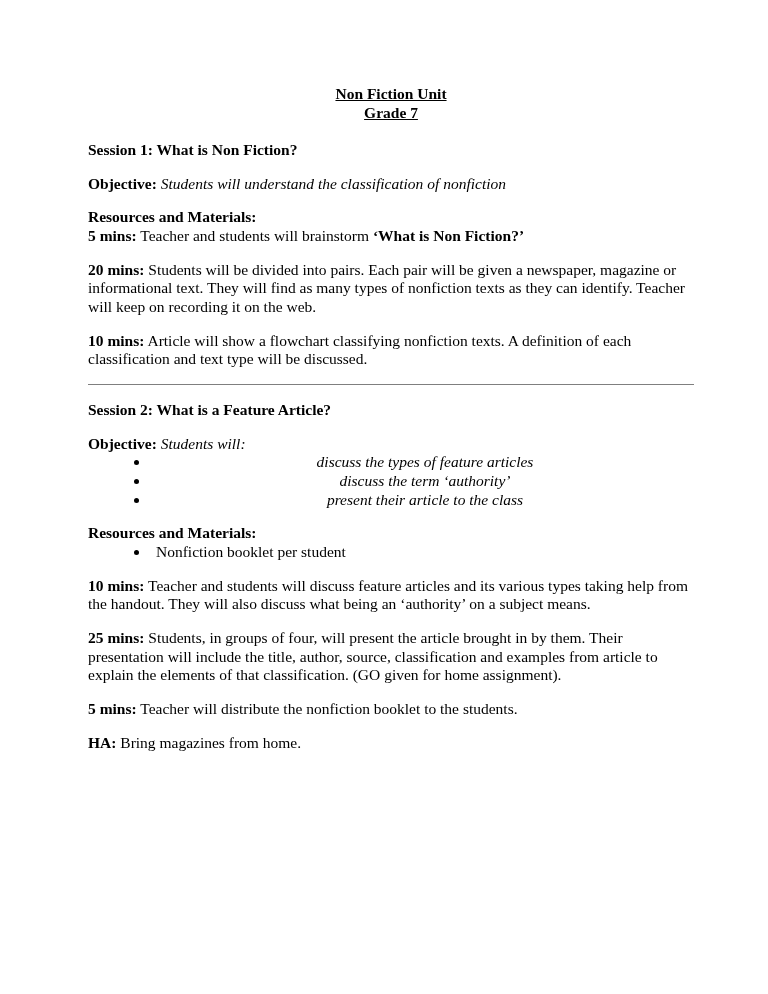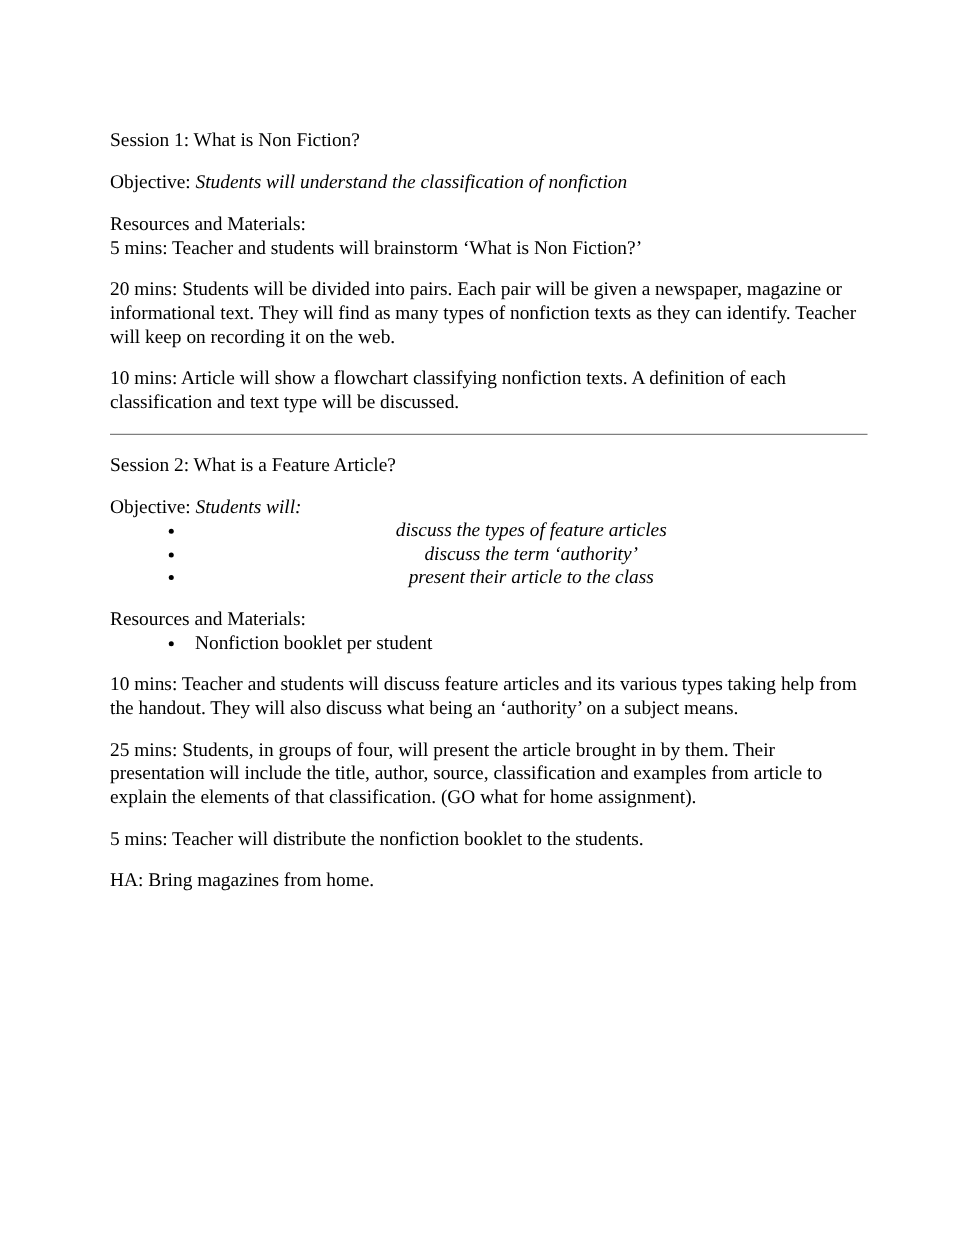--- a/index.html
+++ b/index.html
@@ -27,21 +27,21 @@
     margin-bottom: 0;
   }
   .center {
     text-align: center;
   }
   .title-line {
     font-weight: bold;
     text-decoration: underline;
   }
   b, .bold {
-    font-weight: normal;
+    font-weight: bold;
   }
   i, .italic {
     font-style: italic;
     text-align: center;
   }
   ul {
     margin: 0 0 15px 0;
     padding: 0 0 0 62px;
     list-style: disc outside;
   }
@@ -58,20 +58,24 @@
     height: 0;
     margin: 6px 0 16px 0;
     width: 100%;
   }
 </style>
 </head>
 <body>
 
 <div class="page">
 
+  <p class="center tight">
+    <span class="title-line">Non Fiction Unit</span><br>
+    <span class="title-line">Grade 7</span>
+  </p>
   <p class="tight">&nbsp;</p>
 
   <p><b>Session 1: What is Non Fiction?</b></p>
 
   <p><b>Objective:</b><i> Students will understand the classification of nonfiction</i></p>
 
   <p class="tight"><b>Resources and Materials:</b></p>
 
   <p><b>5 mins:</b><span> Teacher and students will brainstorm </span><b>‘What is Non Fiction?’</b></p>
 
@@ -91,19 +95,19 @@
     <li>present their article to the class</li>
   </ul>
 
   <p class="tight"><b>Resources and Materials:</b></p>
   <ul>
     <li>Nonfiction booklet per student</li>
   </ul>
 
   <p><b>10 mins:</b><span> Teacher and students will discuss feature articles and its various types taking help from the handout.  They will also discuss what being an ‘authority’ on a subject means.</span></p>
 
-  <p><b>25 mins:</b><span> Students, in groups of four, will present the article brought in by them. Their presentation will include the title, author, source, classification and examples from article to explain the elements of that classification. (GO what for home assignment).</span></p>
+  <p><b>25 mins:</b><span> Students, in groups of four, will present the article brought in by them. Their presentation will include the title, author, source, classification and examples from article to explain the elements of that classification. (GO given for home assignment).</span></p>
 
   <p><b>5 mins:</b><span> Teacher will distribute the nonfiction booklet to the students.</span></p>
 
   <p><b>HA:</b><span> Bring magazines from home.</span></p>
 
 </div>
 
 </body></html>

